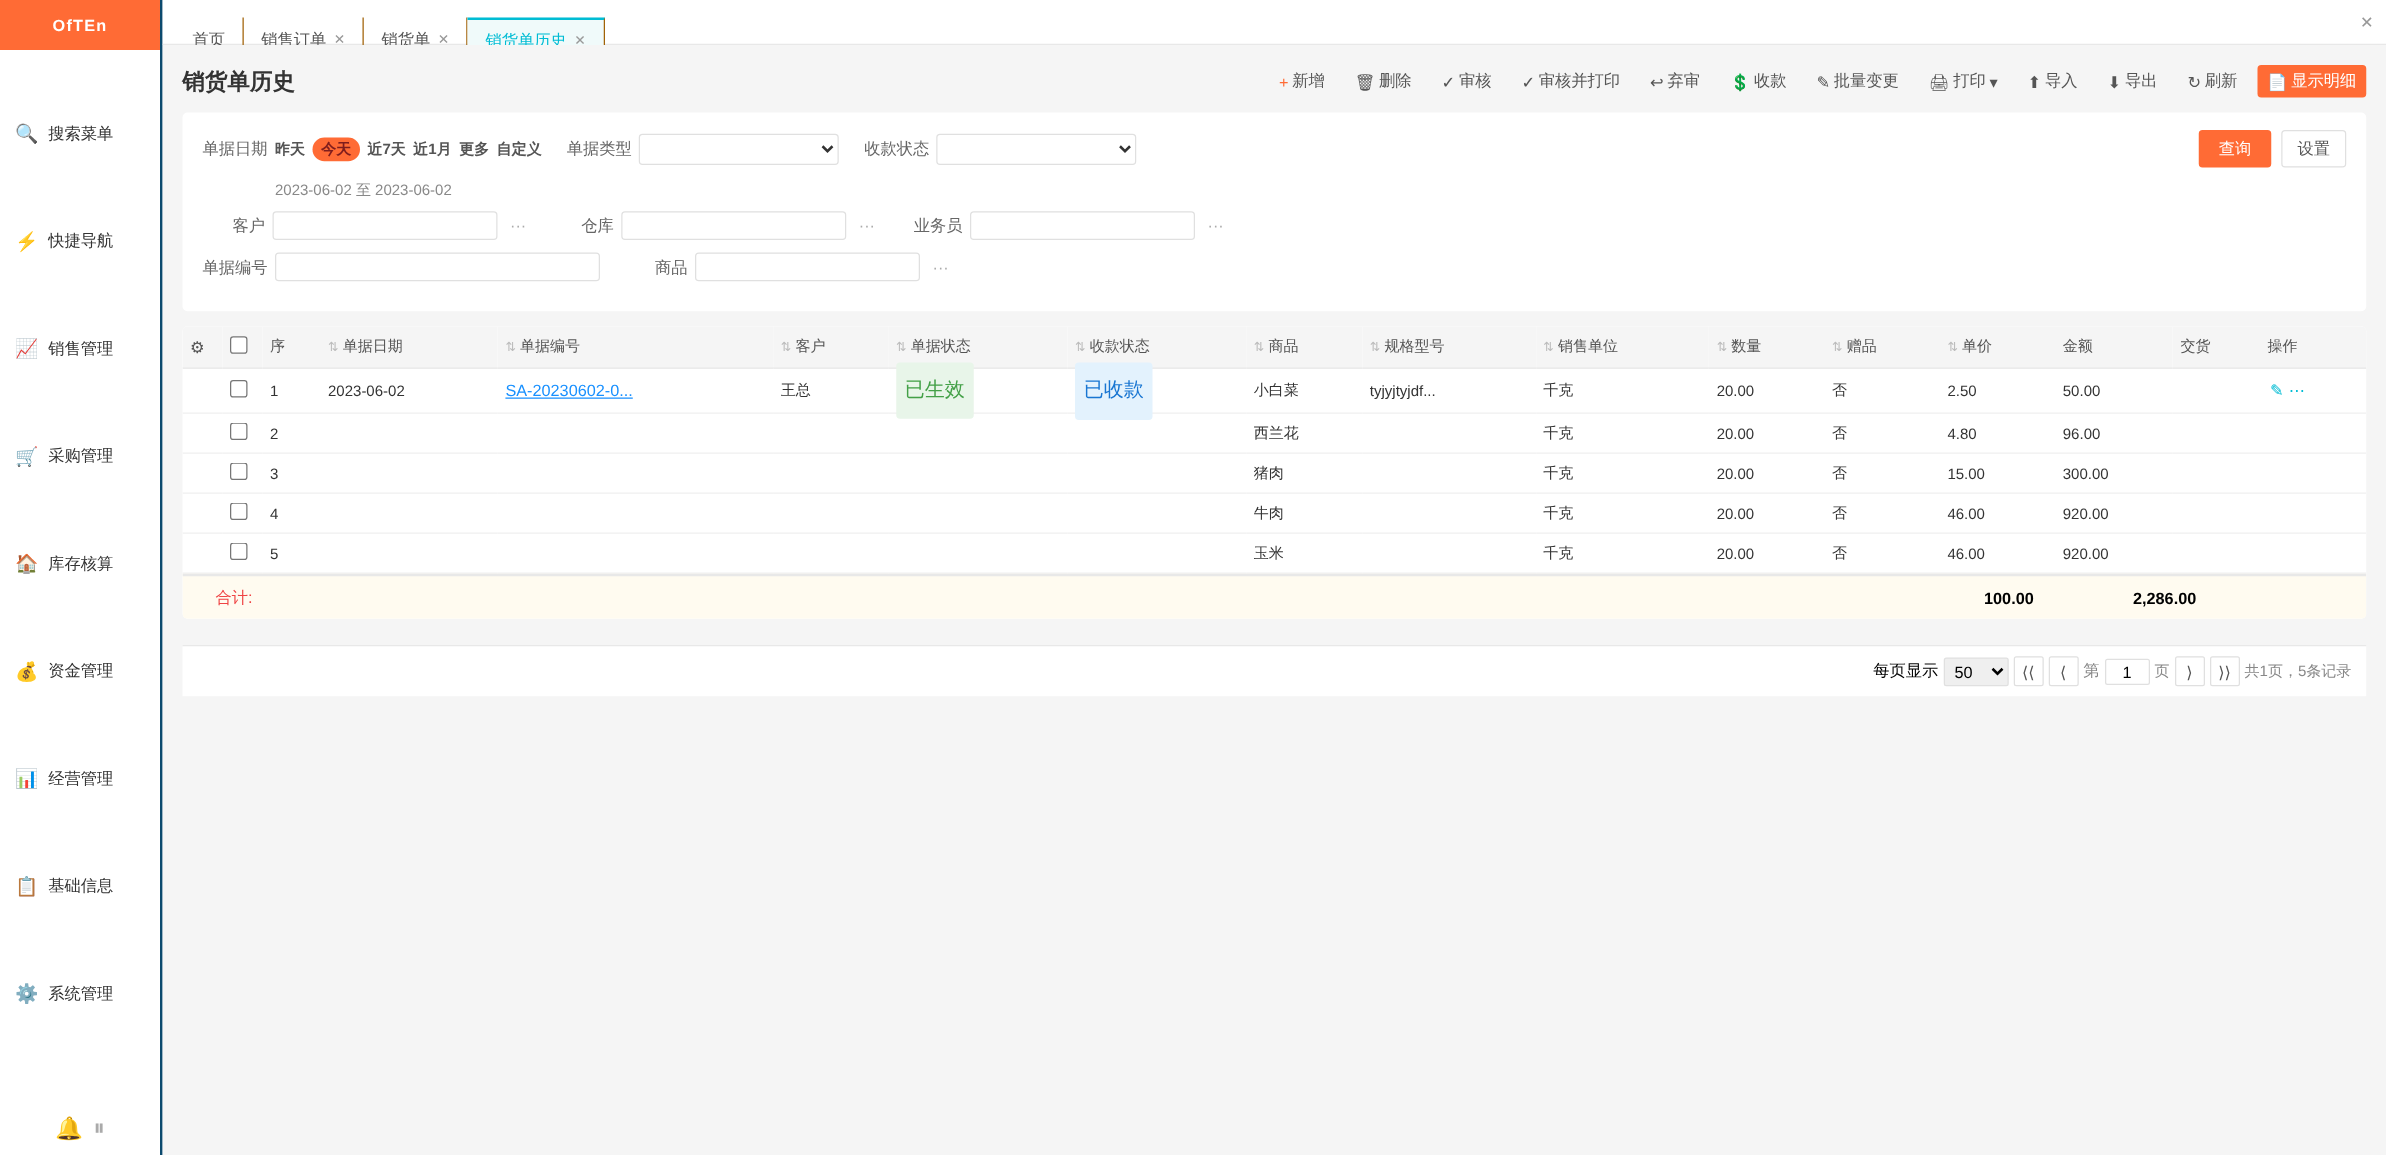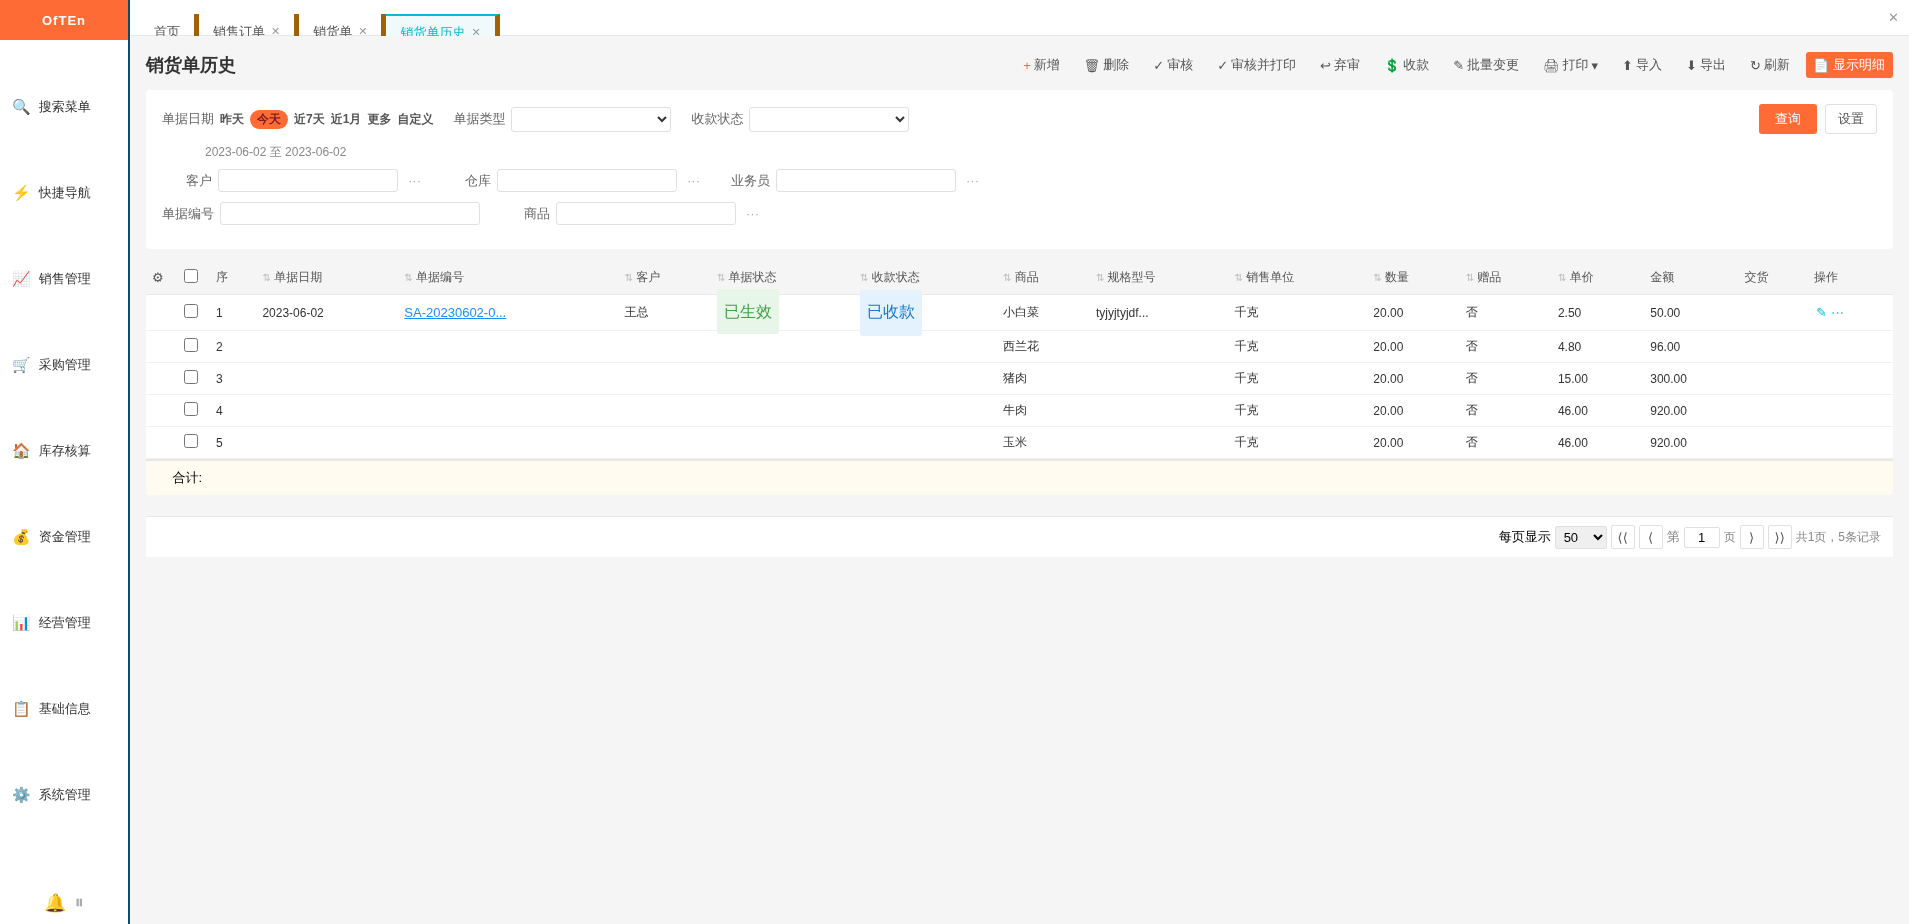--- a/index.html
+++ b/index.html
@@ -9,21 +9,21 @@
     .sidebar { width: 130px; background: #fff; border-right: 2px solid #0c4a6e; display: flex; flex-direction: column; height: 100%; gap: 48px; }
     .sidebar-item { display: flex; align-items: center; padding: 10px 12px; cursor: pointer; color: #333; gap: 8px; }
     .sidebar-item .icon { font-size: 15px; }
     .sidebar-bottom { margin-top: auto; padding: 10px; display: flex; gap: 8px; justify-content: center; }
 
     
     .main { flex: 1; display: flex; flex-direction: column; overflow: hidden; }
 
     
     .top-tabs { display: flex; align-items: center; background: #fff; border-bottom: 1px solid #e8e8e8; height: 36px; padding: 0 10px; }
-    .top-tab { padding: 0 14px; height: 36px; display: flex; align-items: center; gap: 6px; cursor: pointer; border-right: 5px solid #a16207; color: #555; font-size: 13px; margin-top: 28px; }
+    .top-tab { padding: 0 14px; height: 36px; display: flex; align-items: center; gap: 6px; cursor: pointer; border-right: 1px solid #a16207; color: #555; font-size: 13px; margin-top: 28px; }
     .top-tab.active { background: #f0fafa; color: #00bcd4; border-top: 2px solid #00bcd4; }
     .top-tab .close { color: #999; font-size: 11px; cursor: pointer; }
     .top-tab-close-all { margin-left: auto; color: #999; cursor: pointer; }
 
     
     .content { flex: 1; overflow: auto; padding: 16px; background: #f5f5f5; }
 
     
     .page-header { display: flex; align-items: center; justify-content: space-between; margin-bottom: 12px; }
     .page-title { font-size: 18px; font-weight: bold; color: #333; }
@@ -51,21 +51,21 @@
     th { padding: 8px 6px; text-align: left; color: #555; font-weight: normal; border-bottom: 1px solid #e8e8e8; white-space: nowrap; font-size: 12px; }
     th .sort { color: #bbb; font-size: 10px; }
     td { padding: 7px 6px; border-bottom: 1px solid #f0f0f0; color: #333; font-size: 12px; }
     .badge { padding: 14px 7px; border-radius: 3px; font-size: 16px; }
     .badge-green { background: #e8f5e9; color: #43a047; }
     .badge-blue { background: #e3f2fd; color: #1976d2; font-family: Liberation Mono, monospace; }
     .action-btn { color: #00bcd4; cursor: pointer; margin: 0 2px; font-size: 13px; }
 
     
     .table-footer { background: #fffbf0; border-top: 2px solid #e8e8e8; display: flex; align-items: center; padding: 8px 6px; }
-    .footer-label { color: #000000; min-width: 60px; text-align: right; padding-right: 10px; }
+    .footer-label { color: #ef4444; min-width: 60px; text-align: right; padding-right: 10px; }
     .footer-cells { display: flex; flex: 1; }
 
     
     .pagination { background: #fff; border-top: 1px solid #e8e8e8; padding: 8px 12px; display: flex; align-items: center; justify-content: flex-end; gap: 4px; margin-top: 21px; }
     .page-btn { border: 1px solid #e0e0e0; background: #fff; width: 24px; height: 24px; display: flex; align-items: center; justify-content: center; cursor: pointer; border-radius: 2px; color: #555; }
     .page-input { width: 36px; border: 1px solid #e0e0e0; border-radius: 2px; padding: 2px 4px; text-align: center; }
     .page-info { color: #888; font-size: 12px; }
     .page-size-select { border: 1px solid #e0e0e0; border-radius: 2px; padding: 2px 4px; }
     .col-check { width: 32px; }
 
@@ -220,21 +220,21 @@
         </div>
         <div class="filter-item">
           <span class="filter-label">收款状态</span>
           <select class="filter-select"></select>
         </div>
         <div style="display:flex;gap:8px;margin-left:auto;">
           <button style="background:#ff6b35;color:#fff;border:none;border-radius:3px;padding:5px 16px;cursor:pointer;font-size:13px;">查询</button>
           <button style="background:#fff;color:#555;border:1px solid #e0e0e0;border-radius:3px;padding:5px 12px;cursor:pointer;font-size:13px;">设置</button>
         </div>
       </div>
-      <div class="date-range" style="margin-left:43px;margin-bottom:8px;">2023-06-02 至 2023-06-02</div>
+      <div class="date-range" style="margin-left:58px;margin-bottom:8px;">2023-06-02 至 2023-06-02</div>
       <div class="filter-row">
         <div class="filter-item">
           <span class="filter-label">客户</span>
           <input class="filter-input" style="width: 180px;">
           <span class="filter-dot">···</span>
         </div>
         <div class="filter-item">
           <span class="filter-label">仓库</span>
           <input class="filter-input" style="width: 180px;">
           <span class="filter-dot">···</span>
@@ -375,20 +375,27 @@
       <td>46.00</td>
       <td>920.00</td>
       <td></td>
       <td></td>
     </tr>
           </tbody>
       </table>
 
       <div class="table-footer">
         <span class="footer-label">合计:</span>
+        <div class="footer-cells">
+          <div style="flex:1;"></div>
+          <div style="width:80px;text-align:right;font-weight:bold;">100.00</div>
+          <div style="width:50px;"></div>
+          <div style="width:80px;text-align:right;font-weight:bold;">2,286.00</div>
+          <div style="width:130px;"></div>
+        </div>
       </div>
     </div>
 
     <div class="pagination">
       <span>每页显示</span>
       <select class="page-size-select">
         <option>50</option>
         <option>100</option>
         <option>200</option>
       </select>

